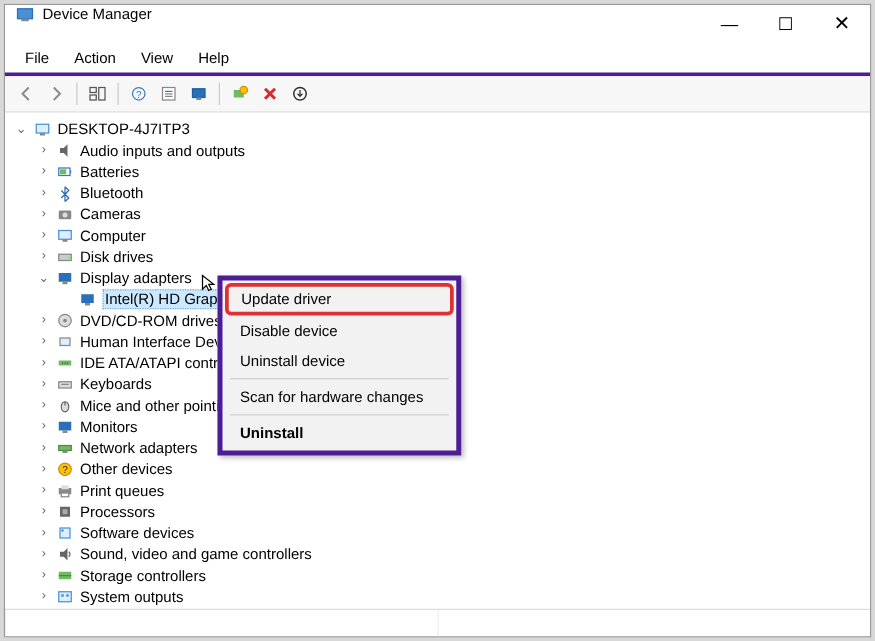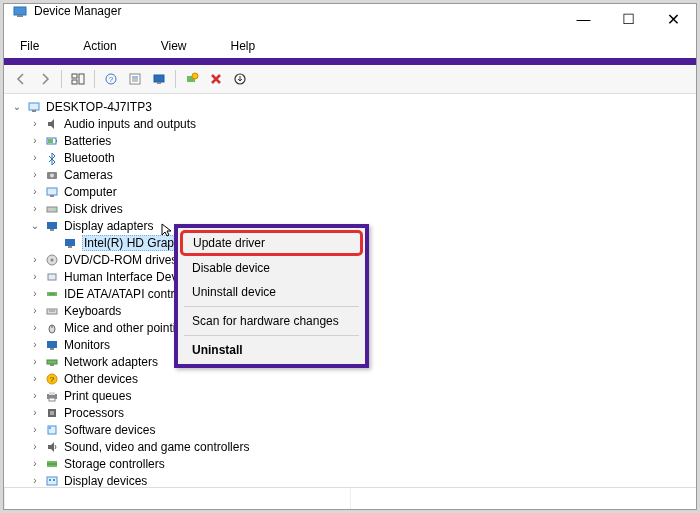--- a/index.html
+++ b/index.html
@@ -4,21 +4,21 @@
   <style>
     * { margin: 0; padding: 0; box-sizing: border-box; font-family: 'Segoe UI', Tahoma, sans-serif; }
     body { width: 700px; height: 513px; background: #d8d8d8; padding: 3px; }
     .window { width: 100%; height: 100%; background: #fff; border: 1px solid #999; display: flex; flex-direction: column; }
     .titlebar { display: flex; align-items: flex-start; height: 30px; padding: 0 0 0 8px; }
     .titlebar-icon { width: 16px; height: 16px; margin-right: 6px; display: inline-block; }
     .titlebar-title { font-size: 12px; flex: 1; }
     .win-controls { display: flex; }
     .win-btn { width: 45px; height: 30px; display: flex; align-items: center; justify-content: center; font-size: 14px; }
     .win-btn.close { font-size: 16px; }
-    .menubar { display: flex; padding: 2px 6px; font-size: 12px; border-bottom: 7px solid #4c1d95; gap: 24px; }
+    .menubar { display: flex; padding: 2px 6px; font-size: 12px; border-bottom: 3px solid #4c1d95; }
     .menu-item { padding: 3px 10px; }
     .toolbar { display: flex; align-items: center; padding: 3px 6px; border-bottom: 1px solid #e0e0e0; background: #f7f7f7; gap: 2px; }
     .tool-btn { width: 22px; height: 22px; display: flex; align-items: center; justify-content: center; }
     .tool-sep { width: 1px; height: 18px; background: #ccc; margin: 0 3px; }
     .content { flex: 1; overflow: auto; padding: 4px 0; font-size: 12px; position: relative; }
     .tree-node { display: flex; align-items: center; height: 17px; padding-left: 4px; }
     .expander { width: 14px; height: 14px; display: inline-flex; align-items: center; justify-content: center; color: #666; font-size: 10px; margin-right: 2px; }
     .node-icon { width: 16px; height: 16px; margin-right: 4px; display: inline-flex; align-items: center; justify-content: center; }
     .node-label { white-space: nowrap; }
     .selected { background: #cce8ff; border: 1px dotted #7ab0dd; padding: 0 1px; }
@@ -348,21 +348,21 @@
         </div>
         <div class="tree-node lvl1">
           <span class="expander">›</span>
           <span class="node-icon">
             <svg width="14" height="14" viewBox="0 0 14 14">
               <rect x="2" y="3" width="10" height="8" fill="#ddeeff" stroke="#4a90d9"></rect>
               <rect x="4" y="5" width="2" height="2" fill="#4a90d9"></rect>
               <rect x="8" y="5" width="2" height="2" fill="#4a90d9"></rect>
             </svg>
           </span>
-          <span class="node-label">Display devices</span>
+          <span class="node-label">System outputs</span>
         </div>
         <div class="tree-node lvl1">
           <span class="expander">›</span>
           <span class="node-icon">
             <svg width="14" height="14" viewBox="0 0 14 14">
               <circle cx="7" cy="11" r="1.5" fill="#666"></circle>
               <line x1="7" y1="2" x2="7" y2="10" stroke="#666" stroke-width="1.5"></line>
               <path d="M7 6 L4 4 M7 5 L10 3" stroke="#666"></path>
             </svg>
           </span>

